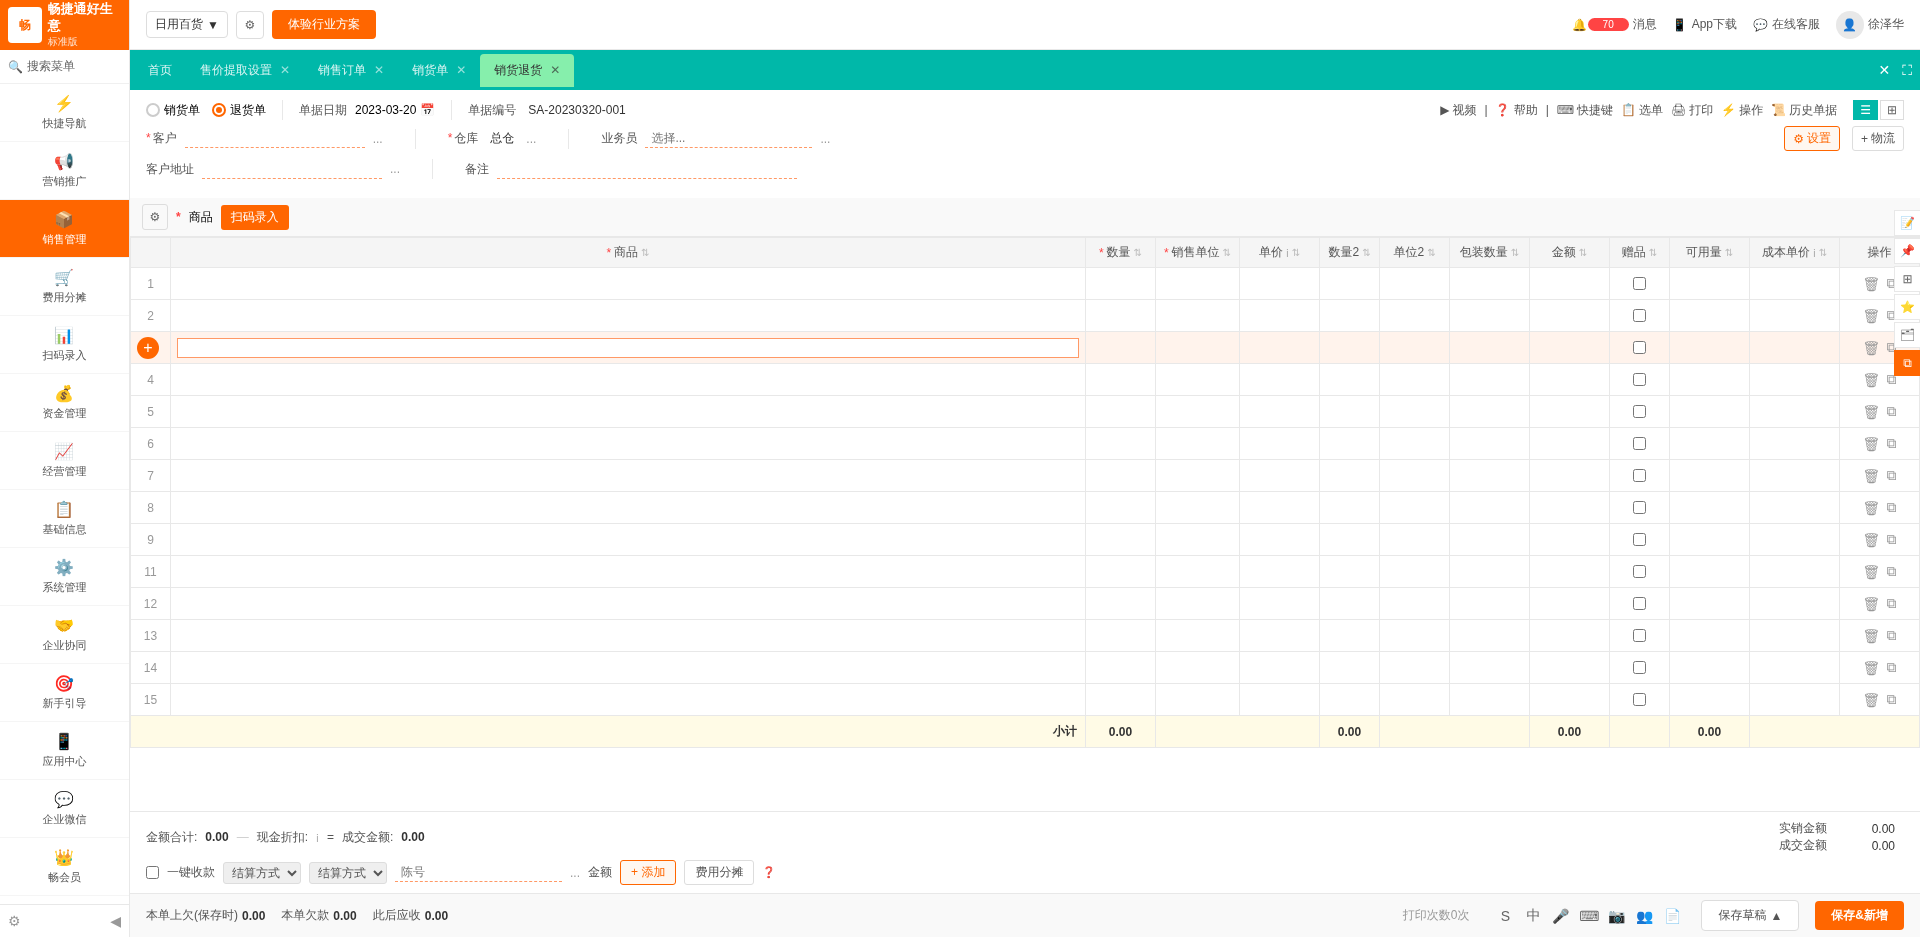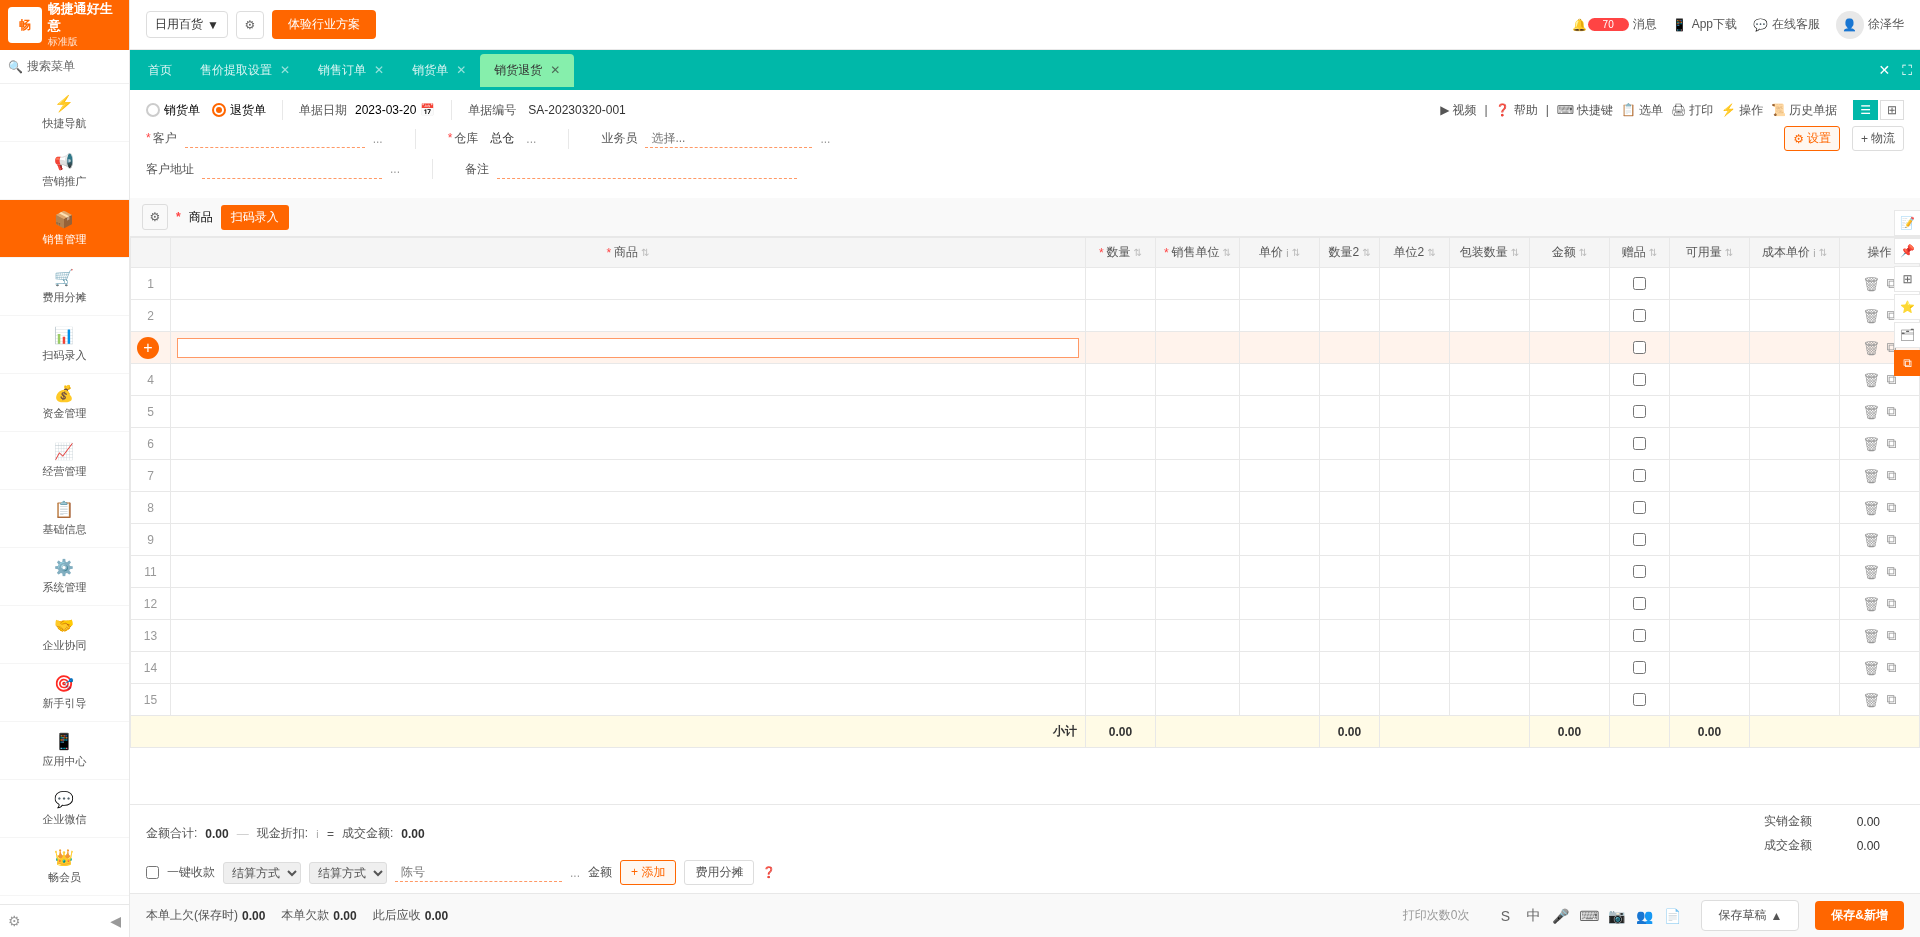--- a/index.html
+++ b/index.html
@@ -81,21 +81,21 @@
     
     .footer-area { background: #fff; border-top: 1px solid #e8e8e8; padding: 8px 16px; }
     .footer-row1 { display: flex; align-items: center; gap: 8px; margin-bottom: 6px; }
     .footer-row2 { display: flex; align-items: center; gap: 8px; }
     .footer-label { color: #555; white-space: nowrap; }
     .footer-value { color: #333; font-weight: bold; }
     .footer-divider { color: #ccc; }
     .footer-equals { color: #555; }
     .footer-btn { border: 1px solid #ddd; border-radius: 3px; padding: 3px 10px; cursor: pointer; background: #fff; color: #555; font-size: 12px; }
     .footer-btn-orange { background: #fff7f0; border-color: #ff6600; color: #ff6600; }
-    .footer-summary { display: flex; flex-direction: column; gap: 7px; align-items: flex-end; margin-right: 24px; }
+    .footer-summary { display: flex; flex-direction: column; gap: 0; align-items: flex-end; margin-right: 9px; }
     .footer-summary-row { display: flex; gap: 8px; align-items: center; }
     .footer-sum-label { color: #555; }
     .footer-sum-value { color: #333; min-width: 60px; text-align: right; }
 
     
     .bottom-bar { background: #f9f9f9; border-top: 1px solid #e8e8e8; padding: 6px 16px; display: flex; align-items: center; gap: 16px; }
     .bottom-info { color: #555; display: flex; align-items: center; gap: 4px; }
     .bottom-info-value { font-weight: bold; color: #333; }
     .bottom-spacer { flex: 1; }
     .bottom-tools { display: flex; align-items: center; gap: 4px; }

